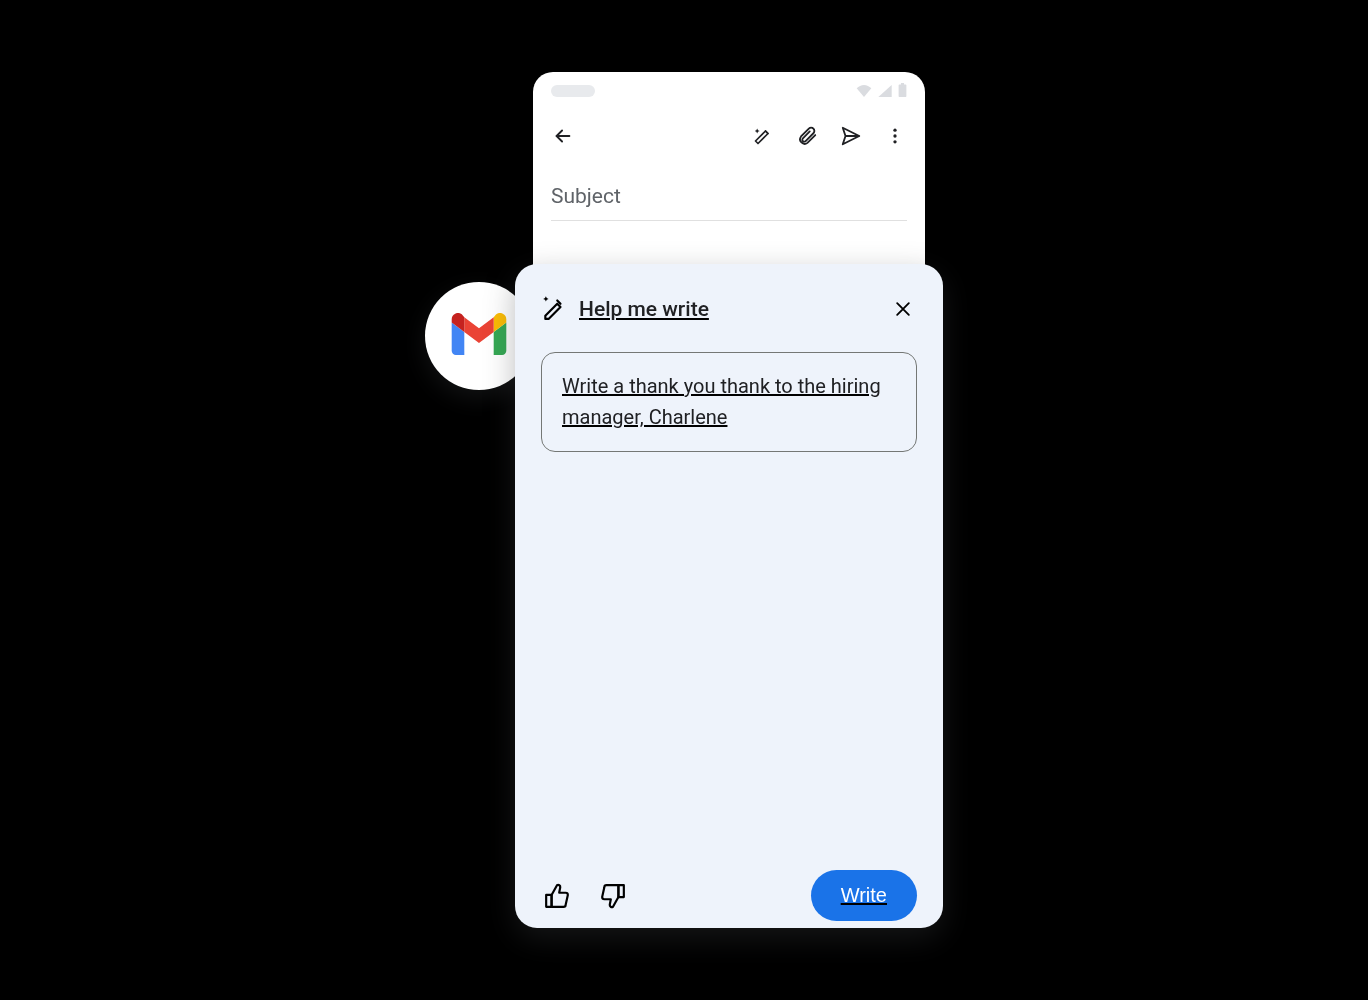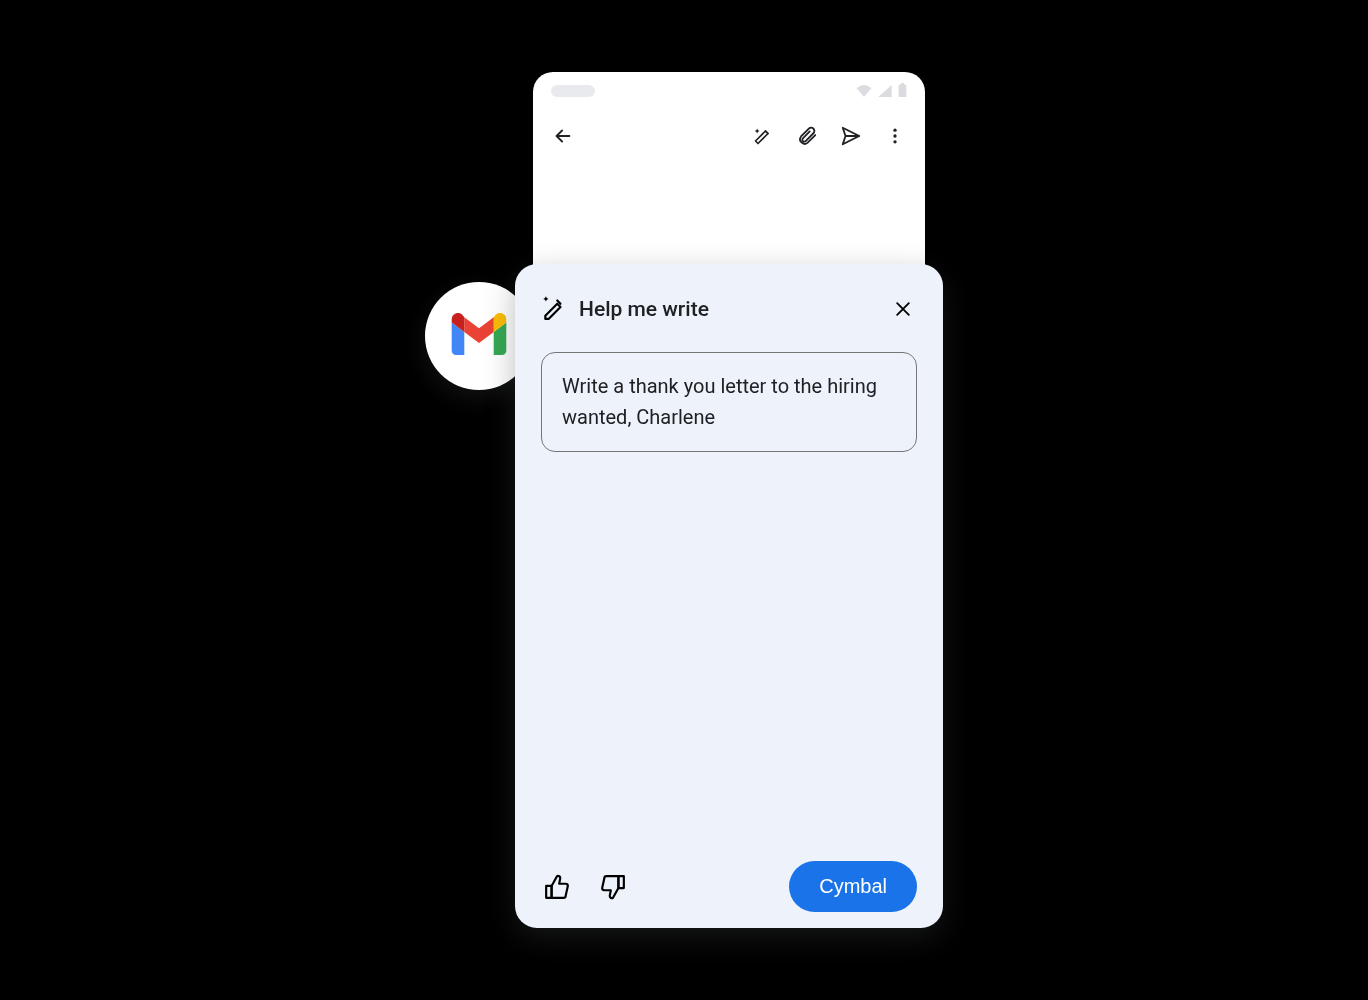--- a/index.html
+++ b/index.html
@@ -83,23 +83,24 @@
     
     .panel {
       position: absolute;
       left: 90px;
       top: 192px;
       width: 428px;
       height: 664px;
       background: #eef3fb;
       border-radius: 22px;
       box-shadow: 0 10px 30px rgba(60,64,67,.35);
-      padding: 30px 26px 16px 26px;
+      padding: 30px 26px 7px 26px;
       display: flex;
       flex-direction: column;
+      text-decoration: underline;
     }
     .panel-header {
       display: flex;
       align-items: center;
       gap: 12px;
       margin-bottom: 28px;
     }
     .panel-title {
       font-size: 21px;
       font-weight: 500;
@@ -224,20 +225,21 @@
             </svg>
         </div>
         <div class="icon-btn">
           <svg width="20" height="20" viewBox="0 0 24 24" fill="#202124">
               <circle cx="12" cy="5" r="2"></circle>
               <circle cx="12" cy="12" r="2"></circle>
               <circle cx="12" cy="19" r="2"></circle>
             </svg>
         </div>
       </div>
+      <div class="subject">Subject</div>
     </div>
 
     <div class="gmail-badge">
       <span>
         <svg width="56" height="42" viewBox="0 0 52 40">
           <path d="M4 40h8V18L0 9v27a4 4 0 0 0 4 4z" fill="#4285F4"></path>
           <path d="M40 40h8a4 4 0 0 0 4-4V9l-12 9v22z" fill="#34A853"></path>
           <path d="M40 4v14l12-9V6a6 6 0 0 0-9.6-4.8L40 4z" fill="#FBBC04"></path>
           <path d="M12 18V4l14 10.5L40 4v14L26 28.5 12 18z" fill="#EA4335"></path>
           <path d="M0 6v3l12 9V4L9.6 1.2A6 6 0 0 0 0 6z" fill="#C5221F"></path>
@@ -255,21 +257,21 @@
           </svg>
         </span>
         <div class="panel-title">Help me write</div>
         <div class="close-btn">
           <svg width="20" height="20" viewBox="0 0 24 24" fill="none" stroke="#000" stroke-width="2.2" stroke-linecap="round">
               <path d="M5 5l14 14M19 5L5 19"></path>
             </svg>
         </div>
       </div>
 
-      <div class="prompt-box">Write a thank you letter to the hiring wanted, Charlene</div>
+      <div class="prompt-box">Write a thank you thank to the hiring manager, Charlene</div>
 
       <div class="gen-content">
         <div class="fade-mask"></div>
       </div>
 
       <div class="panel-footer">
         <div class="thumb-btn">
           <svg width="26" height="26" viewBox="0 0 24 24" fill="none" stroke="#000" stroke-width="2" stroke-linejoin="round">
               <path d="M7 22V11"></path>
               <path d="M7 11l5-9a2 2 0 0 1 3 2l-1 5h6a2 2 0 0 1 2 2l-2 9a2 2 0 0 1-2 2H7"></path>
@@ -277,18 +279,18 @@
             </svg>
         </div>
         <div class="thumb-btn">
           <svg width="26" height="26" viewBox="0 0 24 24" fill="none" stroke="#000" stroke-width="2" stroke-linejoin="round">
               <path d="M17 2v11"></path>
               <path d="M17 13l-5 9a2 2 0 0 1-3-2l1-5H4a2 2 0 0 1-2-2l2-9a2 2 0 0 1 2-2h11"></path>
               <path d="M22 13h-5V2h5z"></path>
             </svg>
         </div>
         <div class="spacer"></div>
-        <button class="insert-btn">Cymbal</button>
+        <button class="insert-btn">Write</button>
       </div>
     </div>
 
   </div>
 </div>
 
 </body></html>

